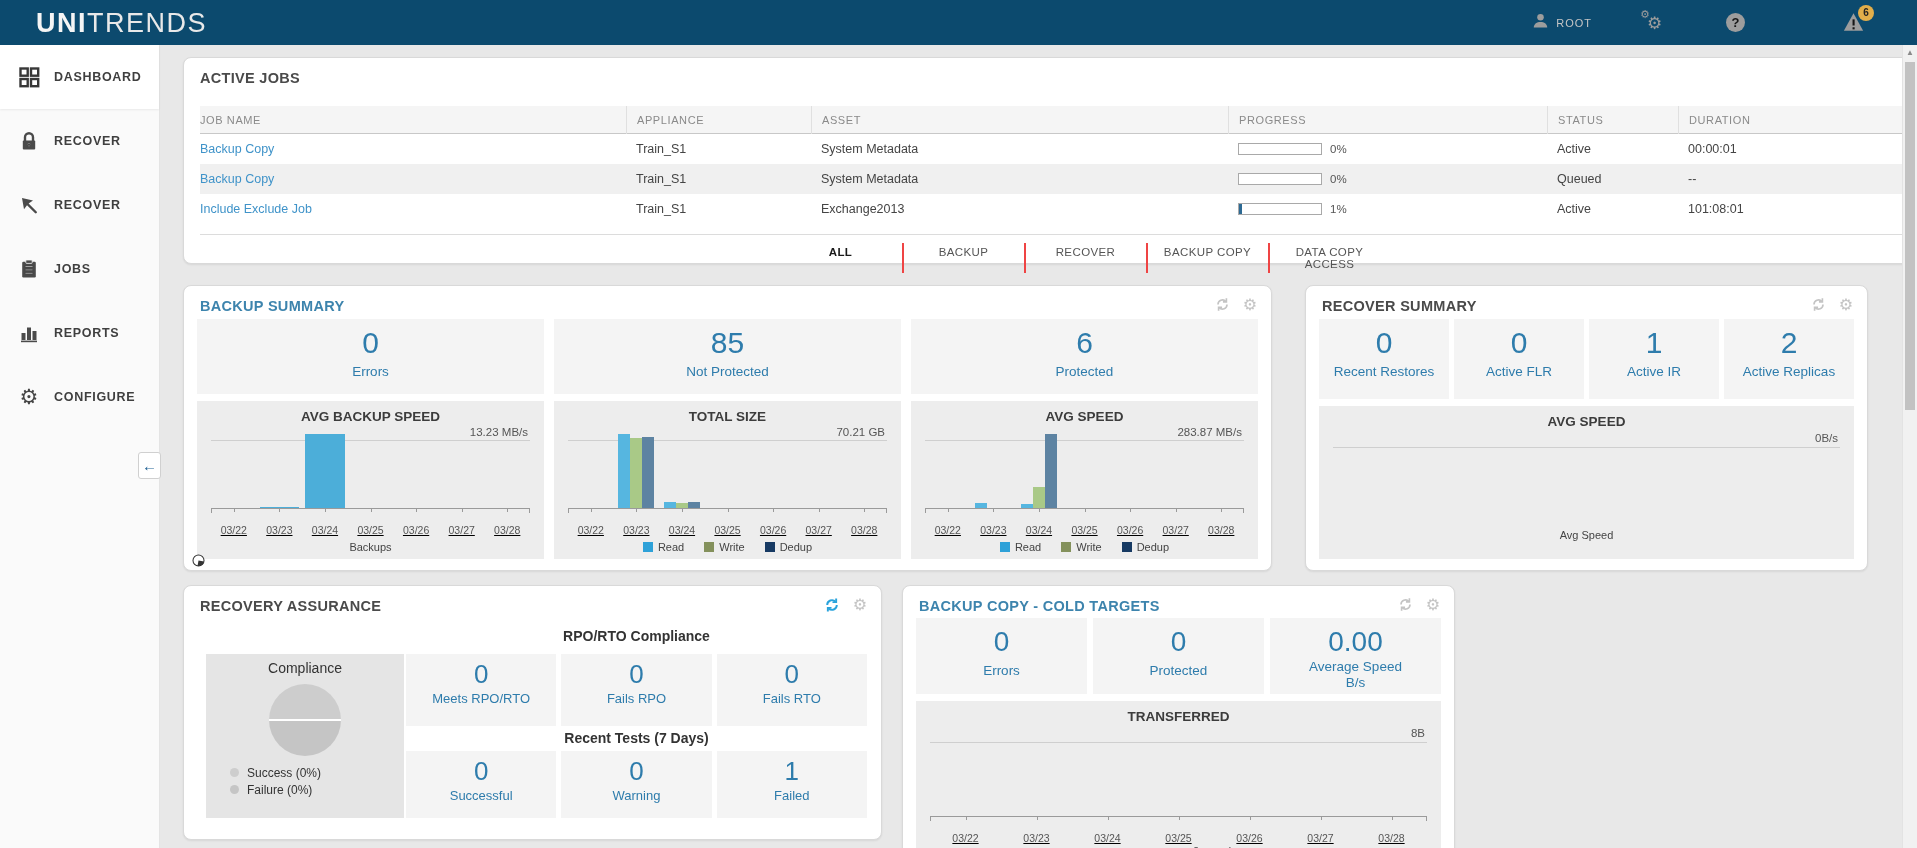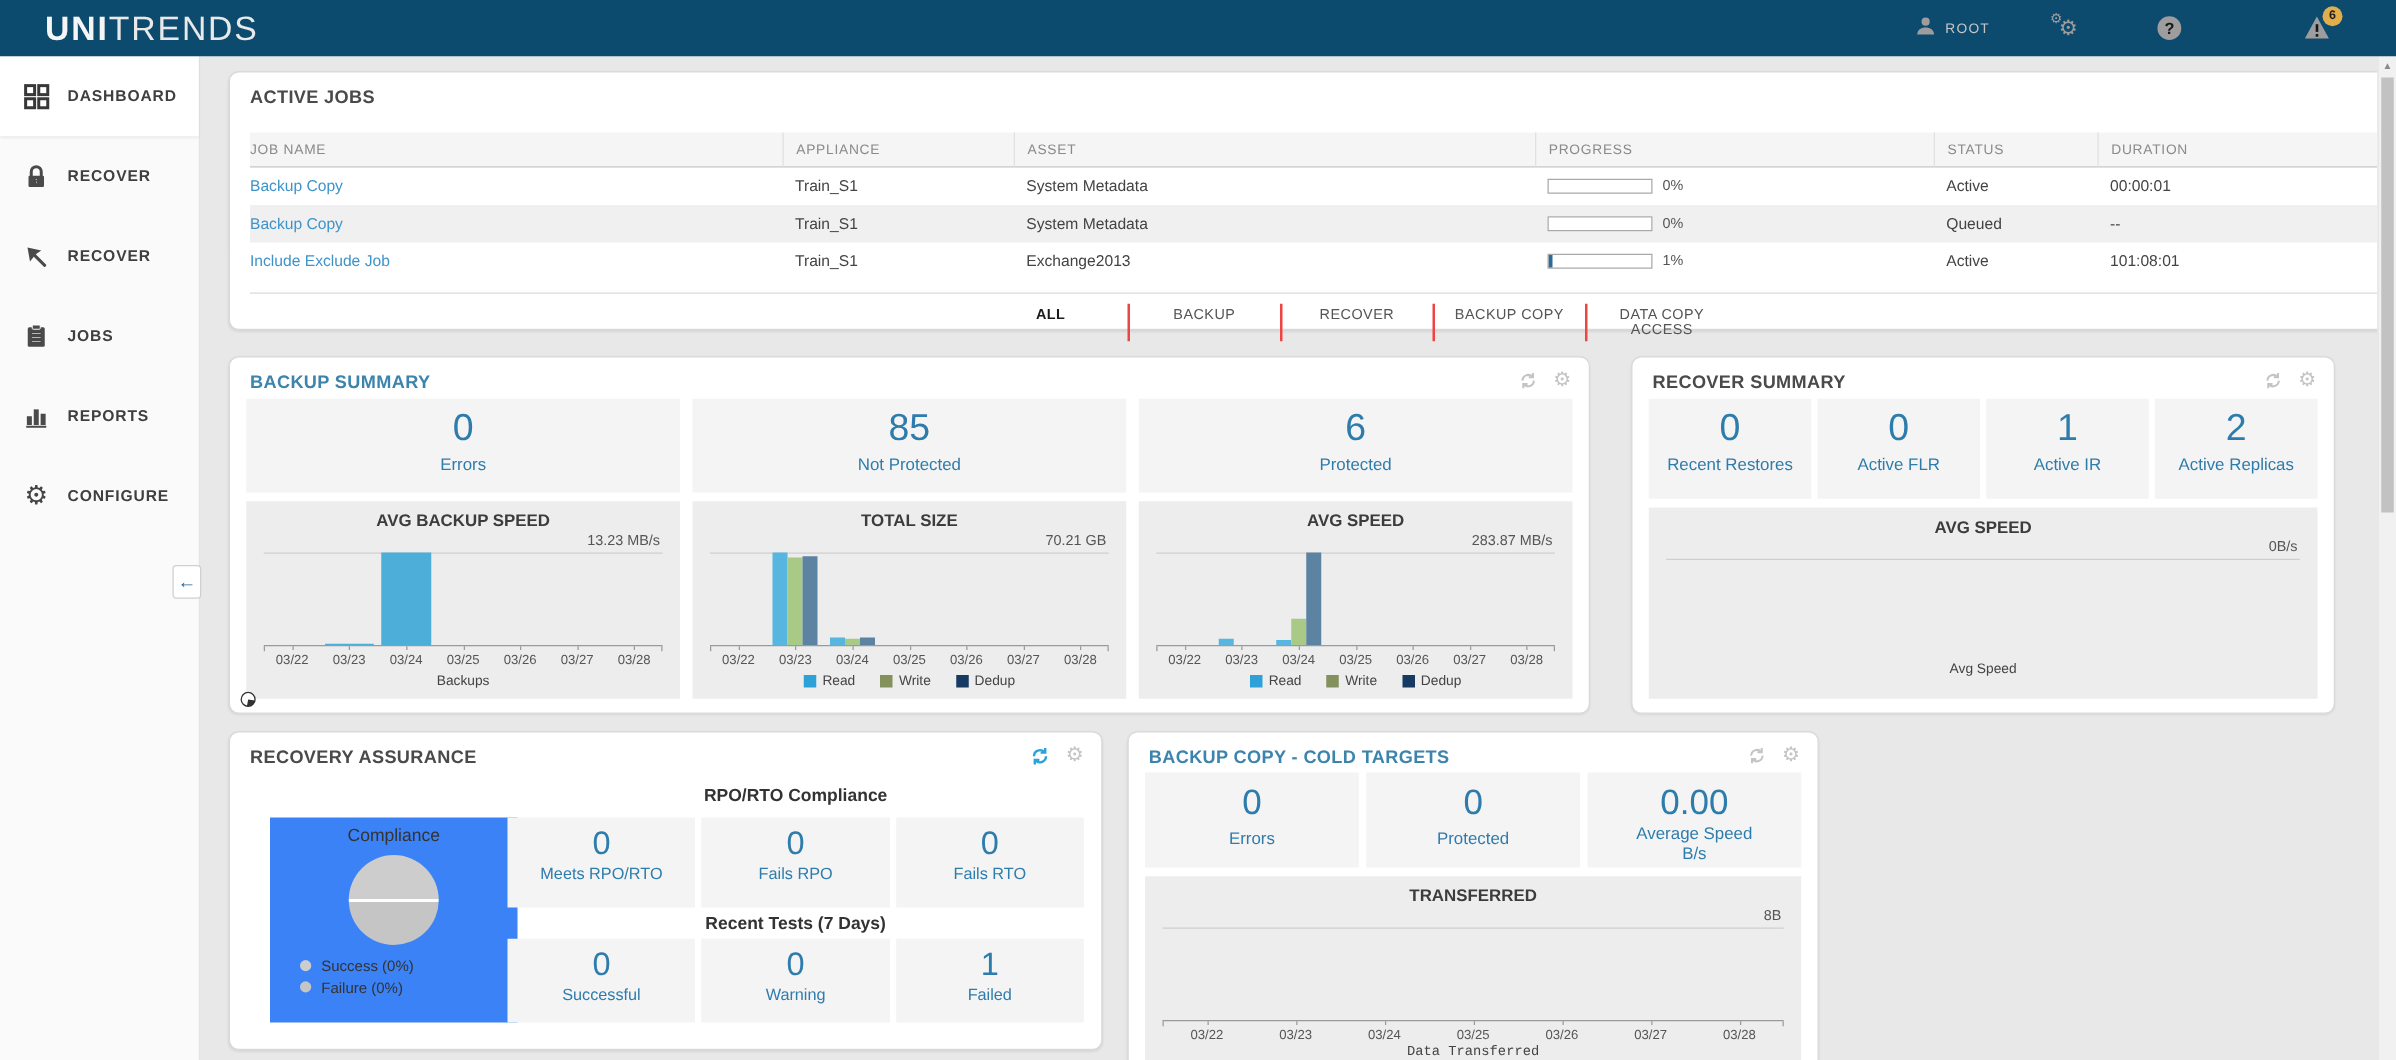--- a/index.html
+++ b/index.html
@@ -85,33 +85,33 @@
   .cmax { text-align:right; font-size:11.5px; color:#555; height:15px; padding-right:2px; }
   .cplot { position:relative; height:74px; border-top:1px solid #cfcfcf; }
   .cbars { position:absolute; left:0; right:0; top:0; bottom:0; display:flex; align-items:flex-end; }
   .cslot { flex:1; display:flex; align-items:flex-end; justify-content:center; height:100%; }
   .cbar { display:block; }
   .caxis { height:4px; border-top:1px solid #9a9a9a; display:flex; position:relative; }
   .caxis i { flex:1; position:relative; }
   .caxis i::after { content:''; position:absolute; left:50%; top:0; width:1px; height:3px; background:#9a9a9a; }
   .caxis::before { content:''; position:absolute; left:0; top:0; width:1px; height:4px; background:#9a9a9a; }
   .caxis::after { content:''; position:absolute; right:0; top:0; width:1px; height:4px; background:#9a9a9a; }
-  .cdates { display:flex; margin-top:2px; }
+  .cdates { display:flex; margin-top:12px;text-decoration:underline; }
   .cdates span { flex:1; text-align:center; font-size:10.5px; color:#555; }
   .cleg { display:flex; justify-content:center; gap:20px; margin-top:5px;align-items:center; }
   .cli { font-size:11px; color:#444; display:flex; align-items:center; gap:5px; }
   .cli i { width:10px; height:10px; display:inline-block; }
   .cxl { margin-top:auto; margin-bottom:12px; text-align:center; font-size:11px; color:#444; }
   .chart-tile.with-axis .cxl { margin-top:2px; margin-bottom:0;font-family:Liberation Mono, monospace; }
 
   .pie-timer { position:absolute; left:8px; bottom:4px; width:13px; height:13px; }
 
   
   .ra-heading { position:absolute; left:222px; right:14px; text-align:center; font-size:14px; font-weight:700; color:#333; }
-  .comp-tile { position:absolute; left:32px; top:68px; width:198px; height:164px; background:#3b82f6; padding-top:6px; }
+  .comp-tile { position:absolute; left:22px; top:68px; width:198px; height:164px; background:#e5e5e5; padding-top:6px; }
   .pt { text-align:center; font-size:14px; color:#333; height:20px; }
   .pie { width:72px; height:72px; border-radius:50%; margin:4px auto 8px; background:linear-gradient(180deg,#cdcdcd 48.5%,#fff 48.5%,#fff 52%,#c5c5c5 52%); }
   .pleg { padding-left:24px; }
   .pli { font-size:12px; color:#333; display:flex; align-items:center; gap:8px; height:17px; }
   .pli i { width:9px; height:9px; border-radius:50%; background:#c9c9c9; display:inline-block; }
   .ra-grid { position:absolute; left:222px; right:14px; top:68px; }
   .ra-row { display:flex; gap:5px; }
   .ra-tile { flex:1; background:#f4f4f4; text-align:center; padding-top:5px; cursor:pointer; }
   .ra-row.r1 .ra-tile { height:72px; }
   .ra-row.r2 .ra-tile { height:67px; }

